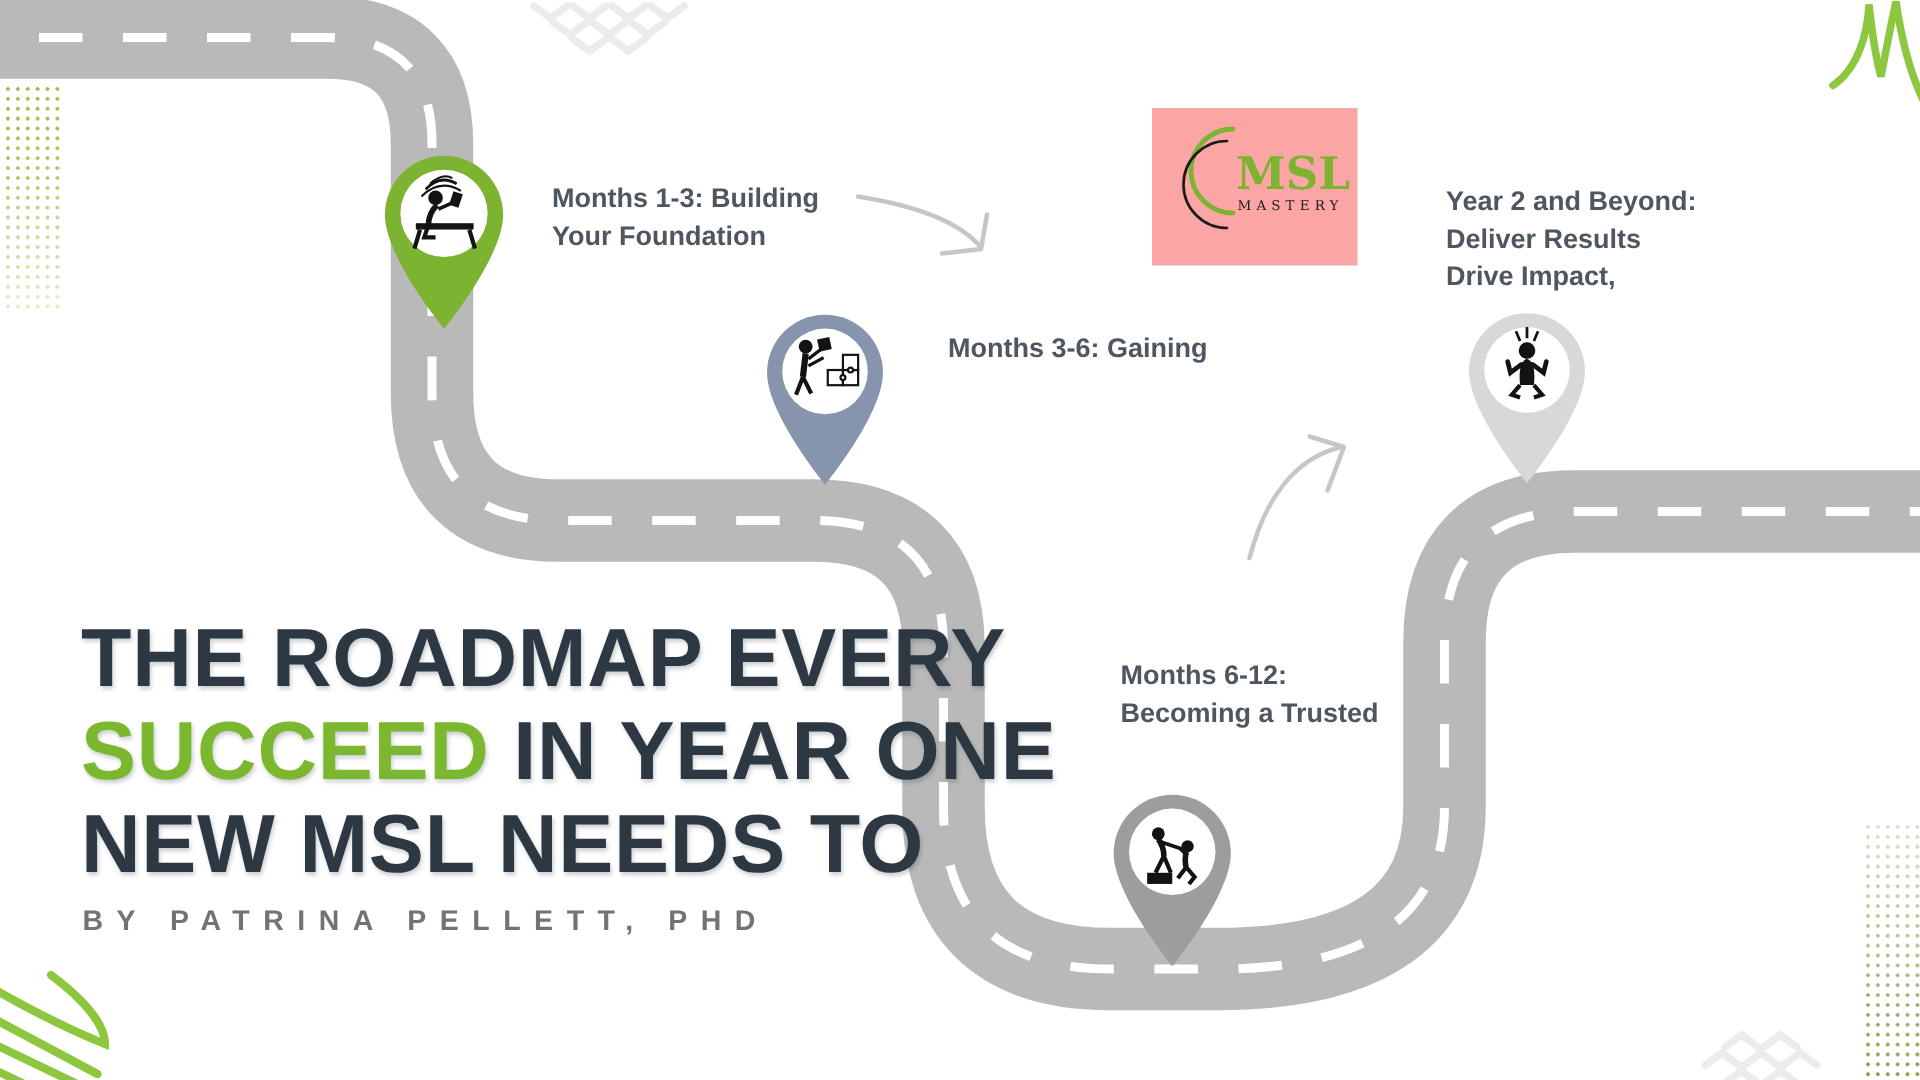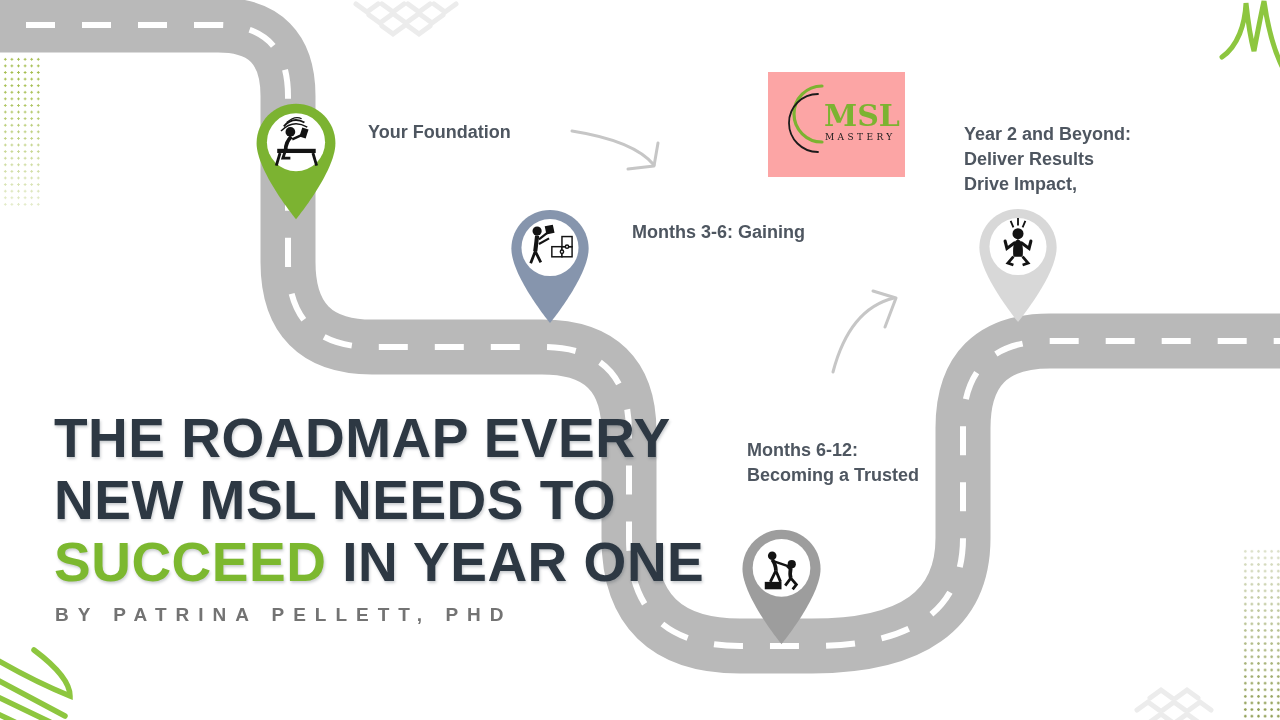--- a/index.html
+++ b/index.html
@@ -114,20 +114,21 @@
         <path d="M46 42 L57 37" stroke-width="2.6"></path>
         <rect x="55" y="30" width="7" height="10" transform="rotate(18 58 35)" fill="#131313" stroke="none"></rect>
         <rect x="30" y="52" width="41" height="4.5" fill="#131313" stroke="none"></rect>
         <path d="M33 56.5 L29 70" stroke-width="3"></path>
         <path d="M68 56.5 L72 70" stroke-width="3"></path>
         <path d="M39 53 L36 62 L44 62" stroke-width="3"></path>
       </g>
     </svg>
   </div>
   <div class="abs milestone-label" style="left:368px;top:120px;">
+    <div class="ln">Months 1-3: Building</div>
     <div class="ln">Your Foundation</div>
   </div>
 
   <div class="abs pin" style="left:504px;top:206px;width:92px;height:120px;">
     <svg viewBox="0 0 100 130">
       <path d="M50 127 C50 127 8 76 8 46 C8 22.8 26.8 4 50 4 C73.2 4 92 22.8 92 46 C92 76 50 127 50 127 Z" fill="#8695ad"></path>
       <circle cx="50" cy="45" r="31" fill="#ffffff"></circle>
       <g>
         <circle cx="36" cy="27" r="5" fill="#131313"></circle>
         <path d="M36 32 L34 49" stroke="#131313" stroke-width="4.5"></path>
@@ -186,21 +187,21 @@
     </svg>
   </div>
   <div class="abs milestone-label" style="left:964px;top:122px;">
     <div class="ln">Year 2 and Beyond:</div>
     <div class="ln">Deliver Results</div>
     <div class="ln">Drive Impact,</div>
   </div>
 
   <div id="title" class="abs">
     <div class="ln">THE ROADMAP EVERY</div>
-    <div class="ln">NEW MSL NEEDS TO</div>
     <div class="ln">
       <span class="accent">SUCCEED</span>
       <span>IN YEAR ONE</span>
     </div>
+    <div class="ln">NEW MSL NEEDS TO</div>
   </div>
   <div id="byline" class="abs">BY PATRINA PELLETT, PHD</div>
 
 </div>
 
 </body></html>

